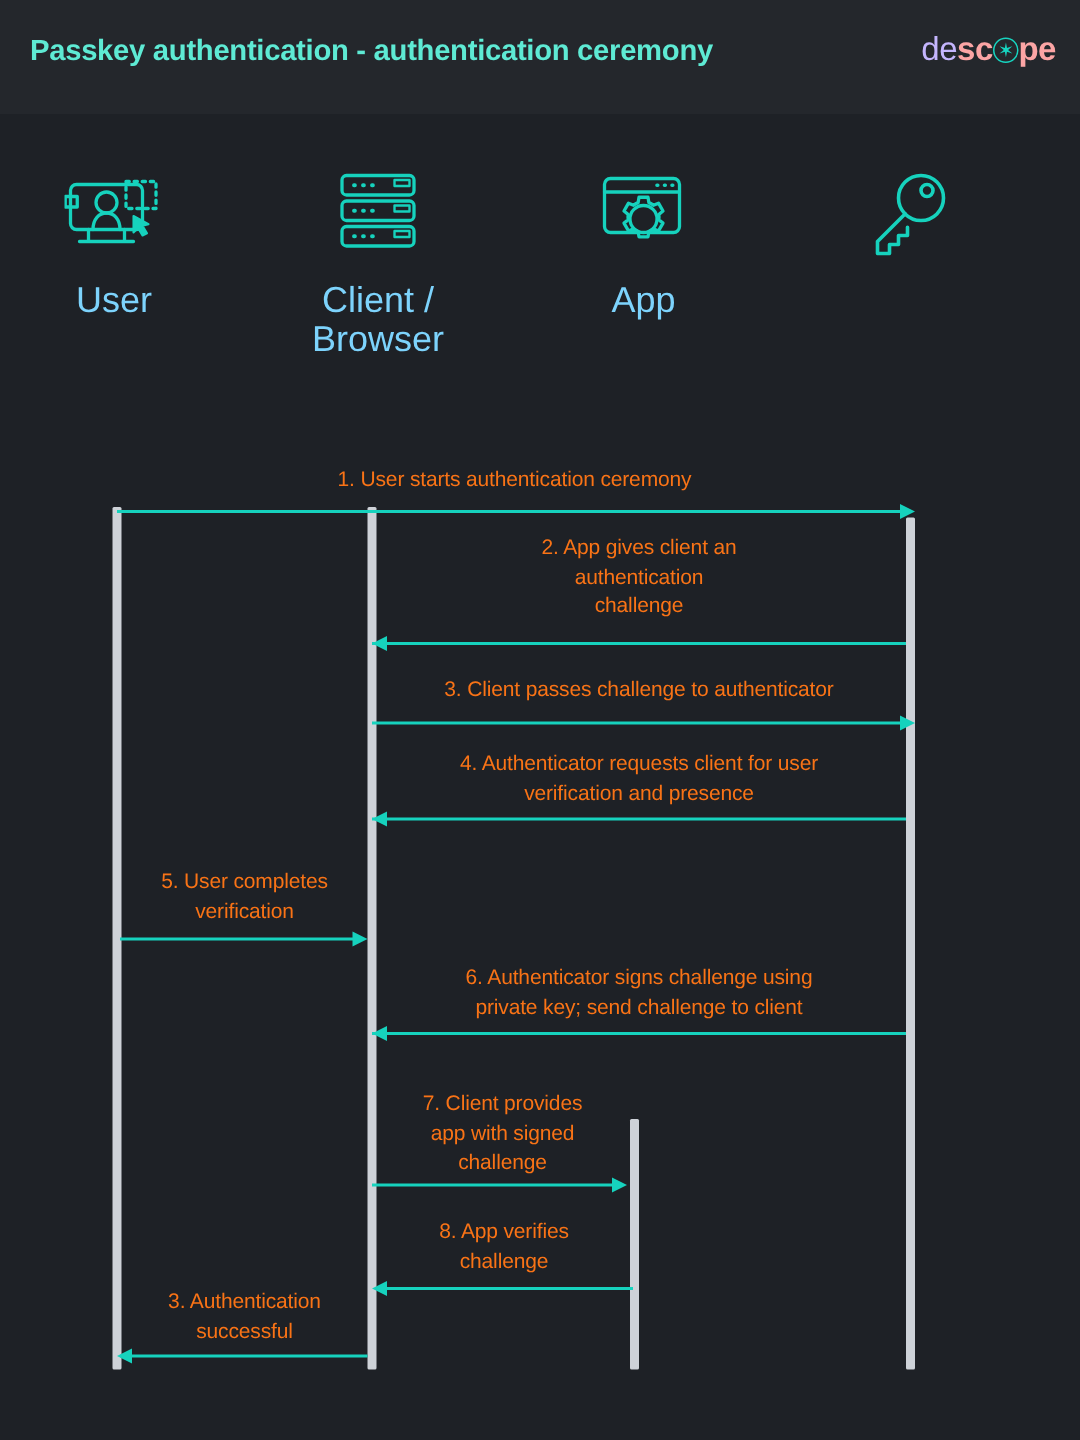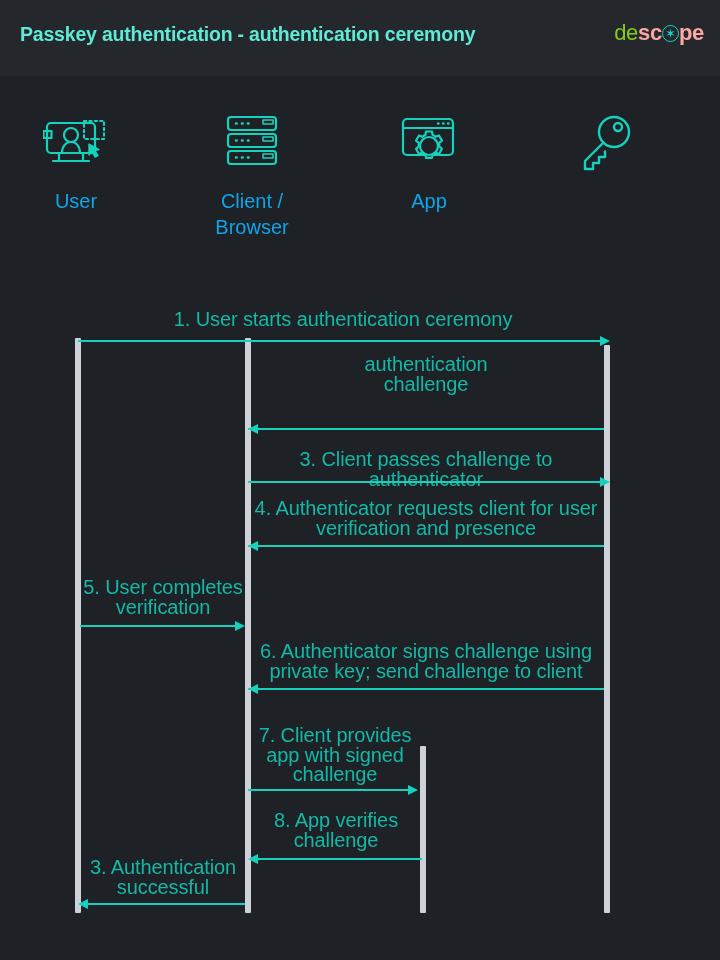--- a/index.html
+++ b/index.html
@@ -34,21 +34,21 @@
     white-space: nowrap;
   }
   #brand-logo {
     position: absolute;
     right: 16px; top: 22px;
     font-size: 22px;
     line-height: 22px;
     white-space: nowrap;
     letter-spacing: -0.3px;
   }
-  .logo-light { color: #84cc16; font-weight: 300; }
+  .logo-light { color: #c4b5fd; font-weight: 300; }
   .logo-bold  { color: #fca5a5; font-weight: bold; }
   .logo-mark  {
     display: inline-block;
     position: relative;
     width: 17px; height: 17px;
     vertical-align: -2px;
     margin: 0 0px;
   }
   .logo-mark .ring {
     position: absolute;
@@ -71,22 +71,22 @@
     text-align: center;
   }
   .actor-icon {
     height: 62px;
     display: flex;
     align-items: center;
     justify-content: center;
   }
   .actor-label {
     margin-top: 14px;
-    font-size: 20px;
-    color: #0ea5e9;
+    font-size: 24px;
+    color: #7dd3fc;
     line-height: 26px;
     font-weight: 400;
   }
 
   
   #diagram {
     position: absolute;
     left: 0; top: 0;
     width: 720px; height: 960px;
     pointer-events: none;
@@ -109,23 +109,23 @@
     width: 0; height: 0;
     border-top: 5.5px solid transparent;
     border-bottom: 5.5px solid transparent;
   }
   .msg-head.right { border-left: 10px solid #16d2bd; }
   .msg-head.left  { border-right: 10px solid #16d2bd; }
 
   .msg-label {
     position: absolute;
     text-align: center;
-    font-size: 20px;
+    font-size: 14px;
     line-height: 19.5px;
-    color: #14b8a6;
+    color: #f97316;
     letter-spacing: -0.1px;
   }
 </style>
 </head>
 <body>
 
 <div id="header">
   <div id="page-title">Passkey authentication - authentication ceremony</div>
   <div id="brand-logo">
     <span class="logo-light">de</span><span class="logo-bold">sc</span><span class="logo-mark"><span class="ring"></span><span class="star">✶</span></span><span class="logo-bold">pe</span>
@@ -207,20 +207,21 @@
   <div class="lifeline" style="left:420px; top:746px; height:167px;"></div>
   <div class="lifeline" style="left:604px; top:345px; height:568px;"></div>
 
   <div class="msg-label" style="left:78px; top:310px; width:530px;">
     <div>1. User starts authentication ceremony</div>
   </div>
   <div class="msg-line" style="left:78px; top:340px; width:530px;"></div>
   <div class="msg-head right" style="left:600px; top:335.5px;"></div>
 
   <div class="msg-label" style="left:248px; top:355px; width:356px;">
+    <div>2. App gives client an</div>
     <div>authentication</div>
     <div>challenge</div>
   </div>
   <div class="msg-line" style="left:248px; top:428px; width:356px;"></div>
   <div class="msg-head left" style="left:248px; top:423.5px;"></div>
 
   <div class="msg-label" style="left:248px; top:450px; width:356px;">
     <div>3. Client passes challenge to authenticator</div>
   </div>
   <div class="msg-line" style="left:248px; top:481px; width:356px;"></div>

